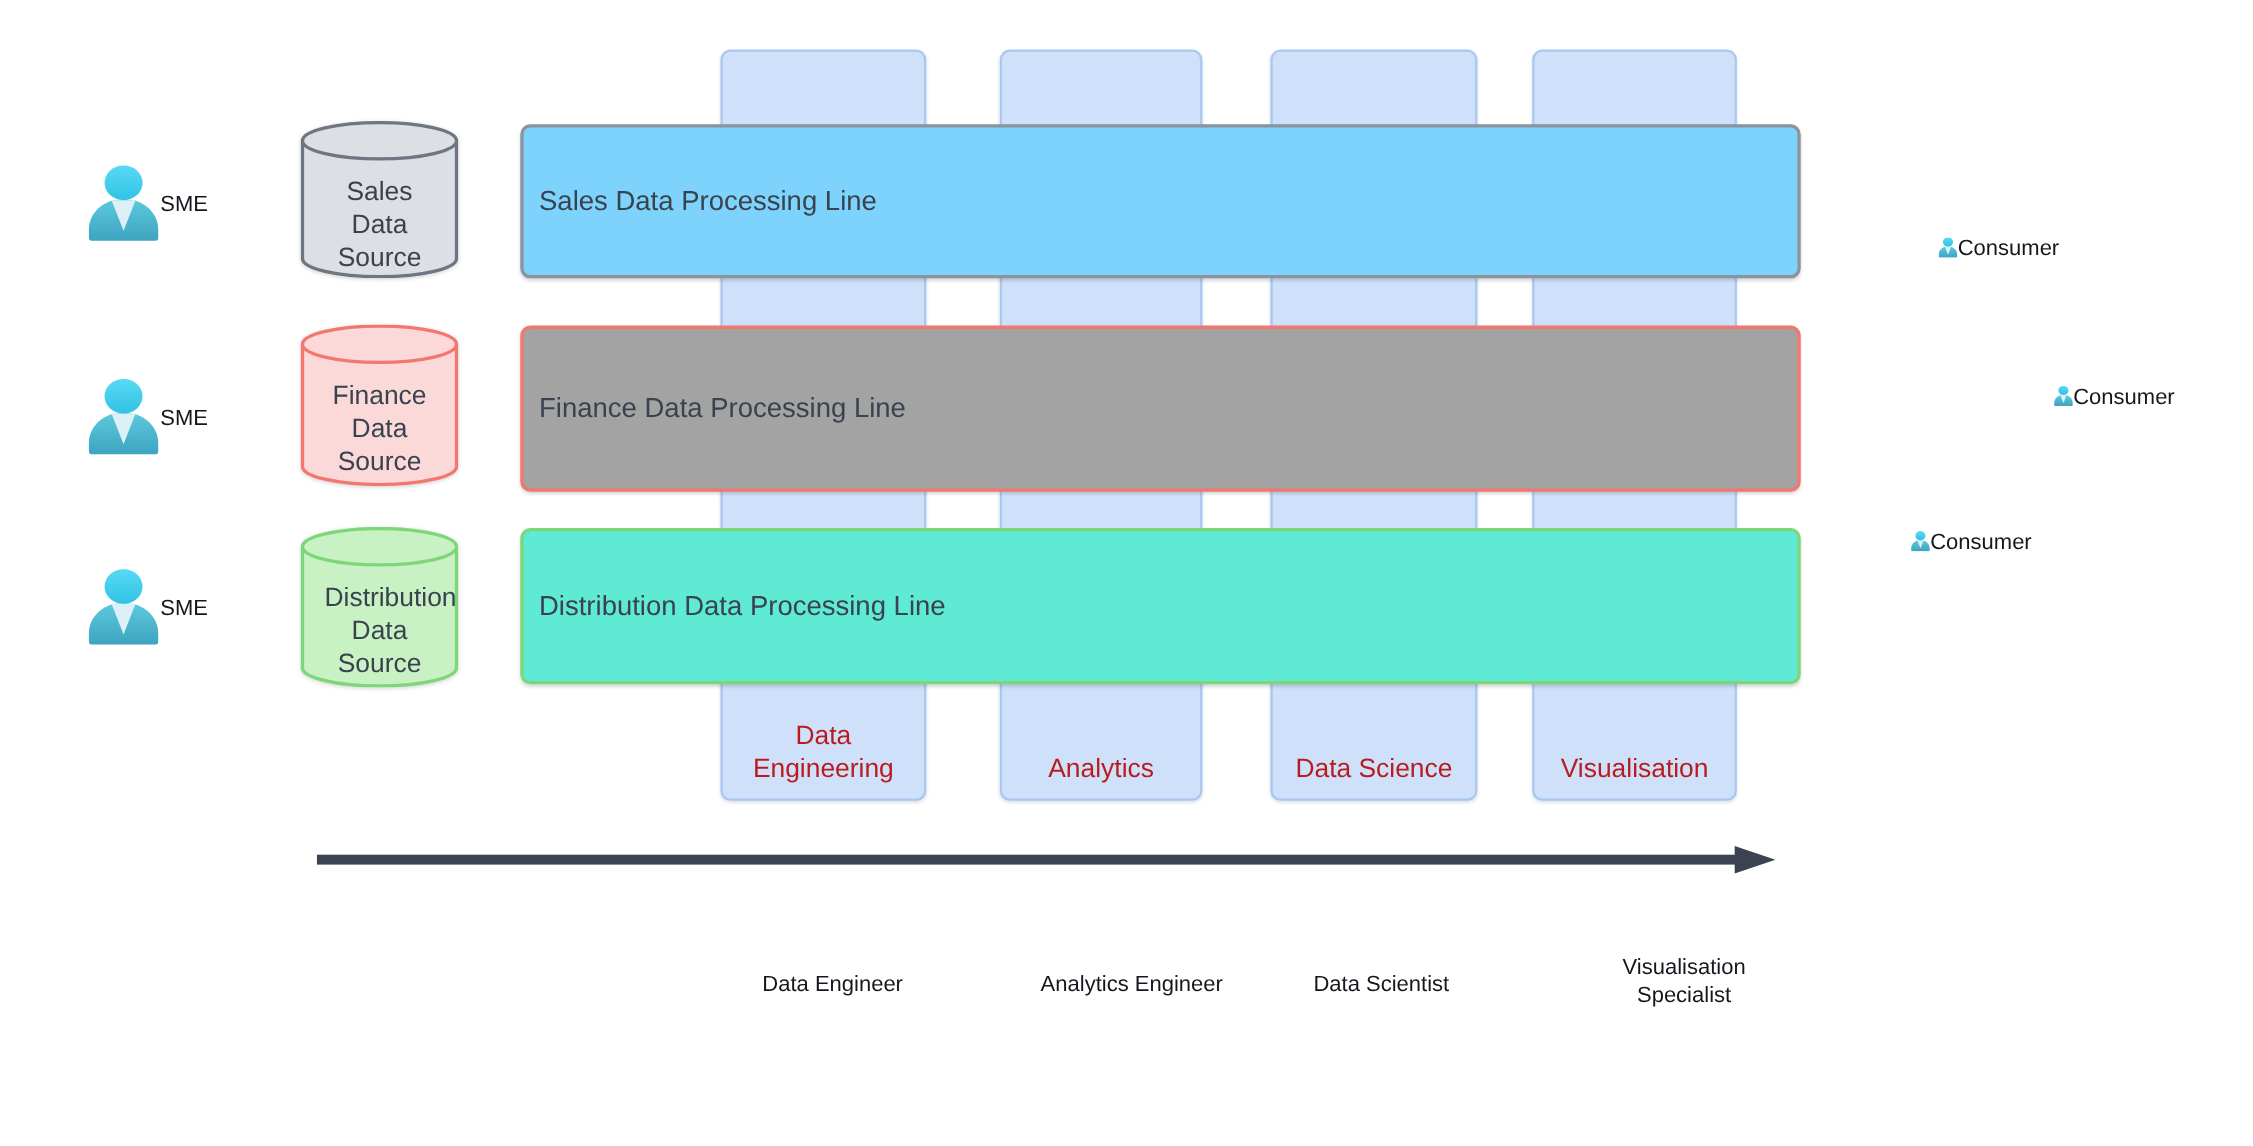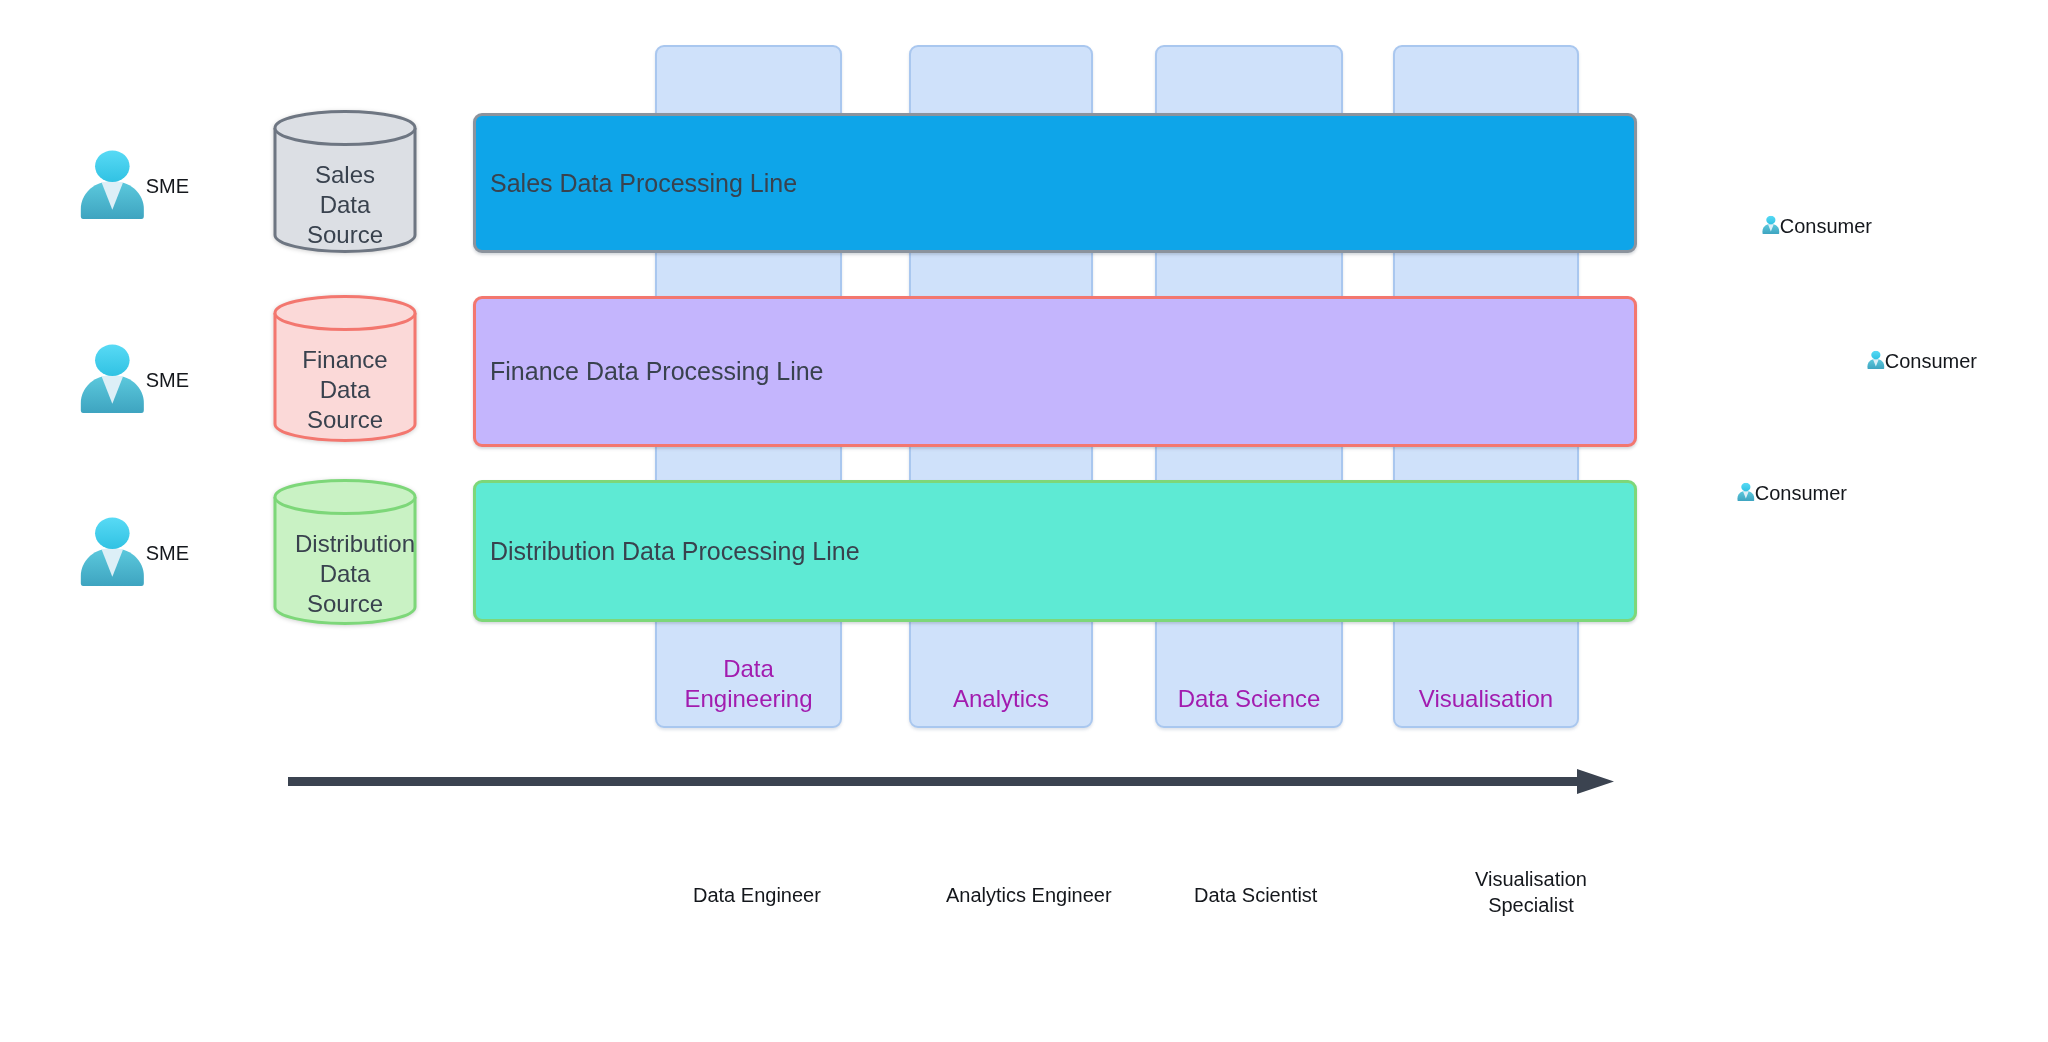--- a/index.html
+++ b/index.html
@@ -8,32 +8,32 @@
     font-family:"Liberation Sans","DejaVu Sans",sans-serif;color:#3a4450;
   }
   
   .pillar{
     position:absolute;top:45px;height:683px;box-sizing:border-box;
     background:#cfe1fa;border:2px solid #a9c7ef;border-radius:9px;
     box-shadow:0 2px 3px rgba(80,100,140,.18);
   }
   .pillar-label{
     position:absolute;left:0;right:0;bottom:12px;text-align:center;
-    font-size:24px;line-height:30px;color:#a21caf;
+    font-size:24px;line-height:30px;color:#b91c1c;
   }
   .pillar-label .inner{display:block;max-width:160px;margin:0 auto;}
   
   .lane{
     position:absolute;left:473px;width:1164px;box-sizing:border-box;border-radius:9px;
     display:flex;align-items:center;padding-left:14px;
     font-size:25px;color:#39424e;
     box-shadow:0 2px 3px rgba(70,80,100,.22);
   }
-  .lane-sales{background:#0ea5e9;border:3px solid #8b939d;}
-  .lane-finance{background:#c4b5fd;border:3px solid #f3776f;}
+  .lane-sales{background:#7dd3fc;border:3px solid #8b939d;}
+  .lane-finance{background:#a3a3a3;border:3px solid #f3776f;}
   .lane-distribution{background:#5eead4;border:3px solid #7dd779;}
   
   .datasource{position:absolute;left:273px;width:144px;}
   .datasource svg{display:block;filter:drop-shadow(0 1px 2px rgba(0,0,0,.18));}
   .ds-label{
     position:absolute;left:0;right:0;top:0;padding-top:38px;text-align:center;
     font-size:24px;line-height:30px;color:#39424e;
   }
   .ds-label .inner{display:block;width:100px;margin:12px auto;}
   

